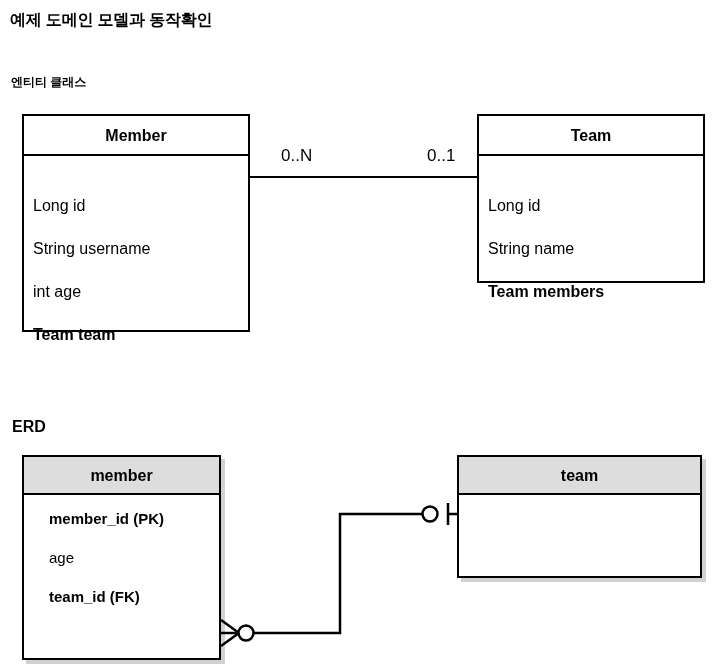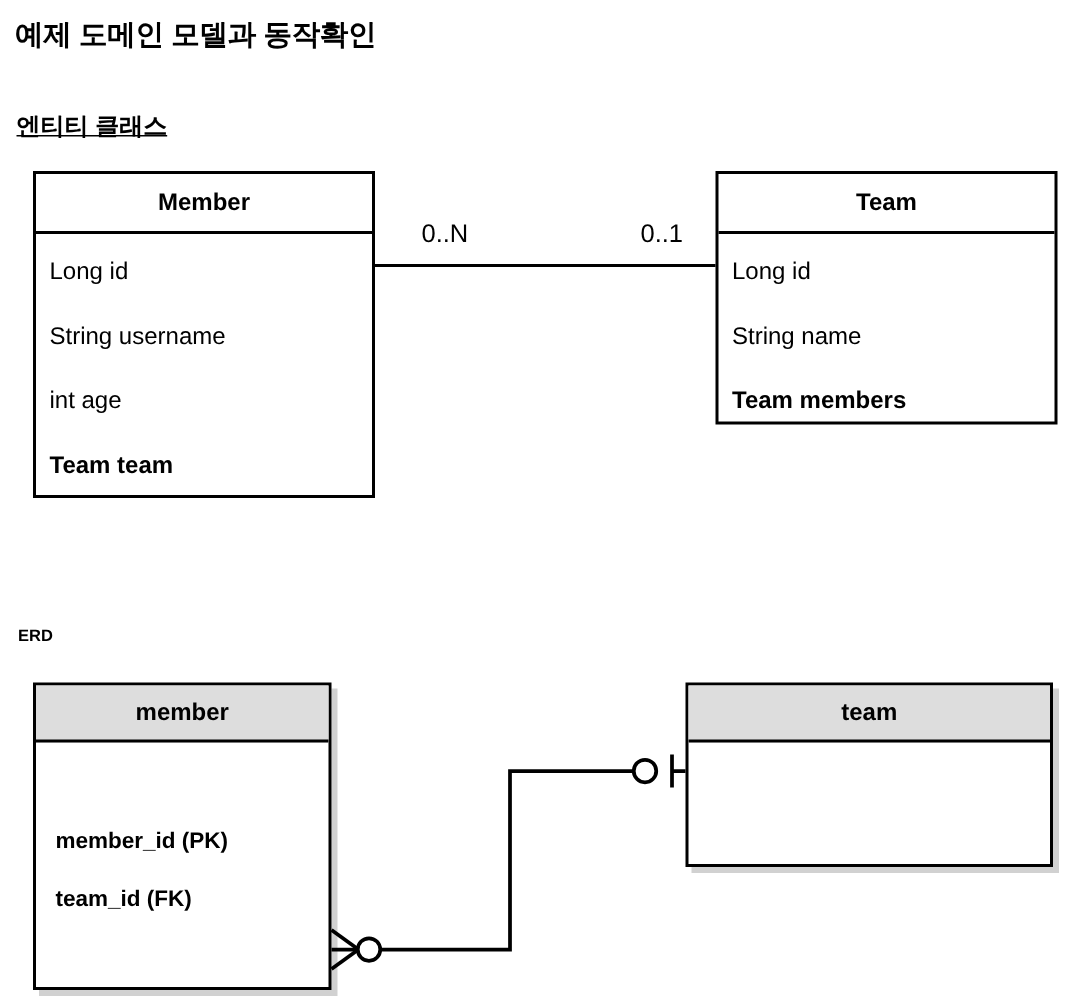--- a/index.html
+++ b/index.html
@@ -14,39 +14,38 @@
     font-family: "Liberation Sans", sans-serif;
     color: #000000;
     overflow: hidden;
   }
 
   
   #page-title {
     position: absolute;
     left: 10px;
     top: 10px;
-    font-size: 19px;
+    font-size: 16px;
     font-weight: bold;
     letter-spacing: -0.2px;
     white-space: nowrap;
   }
   #section-label-entity {
     position: absolute;
     left: 11px;
     top: 74px;
-    font-size: 16px;
-    font-weight: bold;
-    white-space: nowrap;
-    text-decoration: underline;
+    font-size: 12px;
+    font-weight: bold;
+    white-space: nowrap;
   }
   #section-label-erd {
     position: absolute;
     left: 12px;
     top: 418px;
-    font-size: 11px;
+    font-size: 16px;
     font-weight: bold;
     white-space: nowrap;
   }
 
   
   .uml-class {
     position: absolute;
     border: 2px solid #000000;
     background: #ffffff;
     box-sizing: border-box;
@@ -56,20 +55,21 @@
     line-height: 40px;
     text-align: center;
     font-size: 16px;
     font-weight: bold;
     border-bottom: 2px solid #000000;
     box-sizing: border-box;
   }
   .uml-class-body {
     padding: 10px 0 0 0;
     box-sizing: border-box;
+    margin-top: 24px;
   }
   .uml-field {
     font-size: 16px;
     padding: 0 0 0 9px;
     height: 43px;
     line-height: 32px;
     white-space: nowrap;
   }
   .uml-field.bold { font-weight: bold; }
 
@@ -104,21 +104,21 @@
   .erd-title {
     height: 38px;
     line-height: 38px;
     text-align: center;
     font-size: 16px;
     font-weight: bold;
     background: #dddddd;
     border-bottom: 2px solid #000000;
     box-sizing: border-box;
   }
-  .erd-body { padding: 9px 0 0 4px; box-sizing: border-box; margin-top: 42px; }
+  .erd-body { padding: 9px 0 0 16px; box-sizing: border-box; }
   .erd-col {
     font-size: 15px;
     padding: 0 0 0 9px;
     height: 39px;
     line-height: 30px;
     white-space: nowrap;
   }
   .erd-col.bold { font-weight: bold; }
 
   #erd-member { left: 22px; top: 455px; width: 199px; height: 205px; }
@@ -165,20 +165,21 @@
 <div id="uml-assoc-line"></div>
 
 <div class="uml-mult" id="uml-mult-left">0..N</div>
 
 <div class="uml-mult" id="uml-mult-right">0..1</div>
 
 <div class="erd-table" id="erd-member">
   <div class="erd-title">member</div>
   <div class="erd-body">
     <div class="erd-col bold">member_id (PK)</div>
+    <div class="erd-col">age</div>
     <div class="erd-col bold">team_id (FK)</div>
   </div>
 </div>
 
 <div class="erd-table" id="erd-team">
   <div class="erd-title">team</div>
 </div>
 
 <svg id="erd-connector" viewBox="0 0 712 665" width="712" height="665">
 

